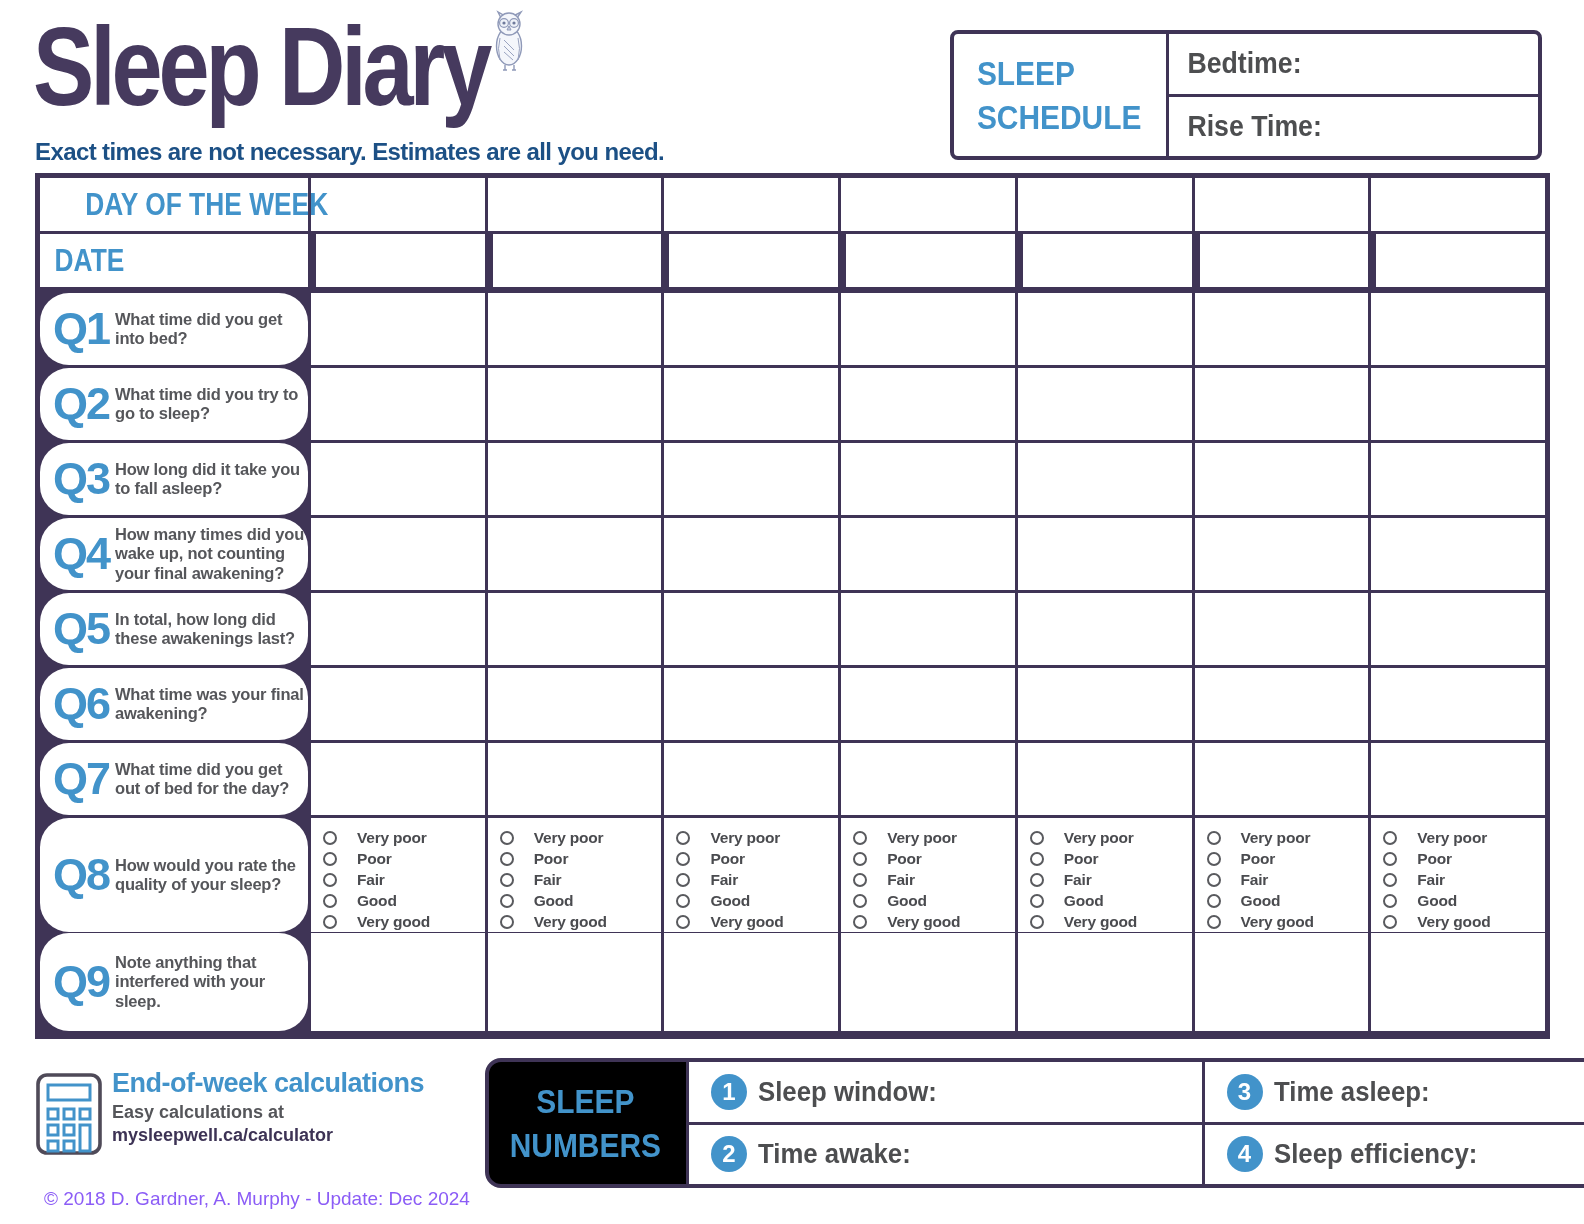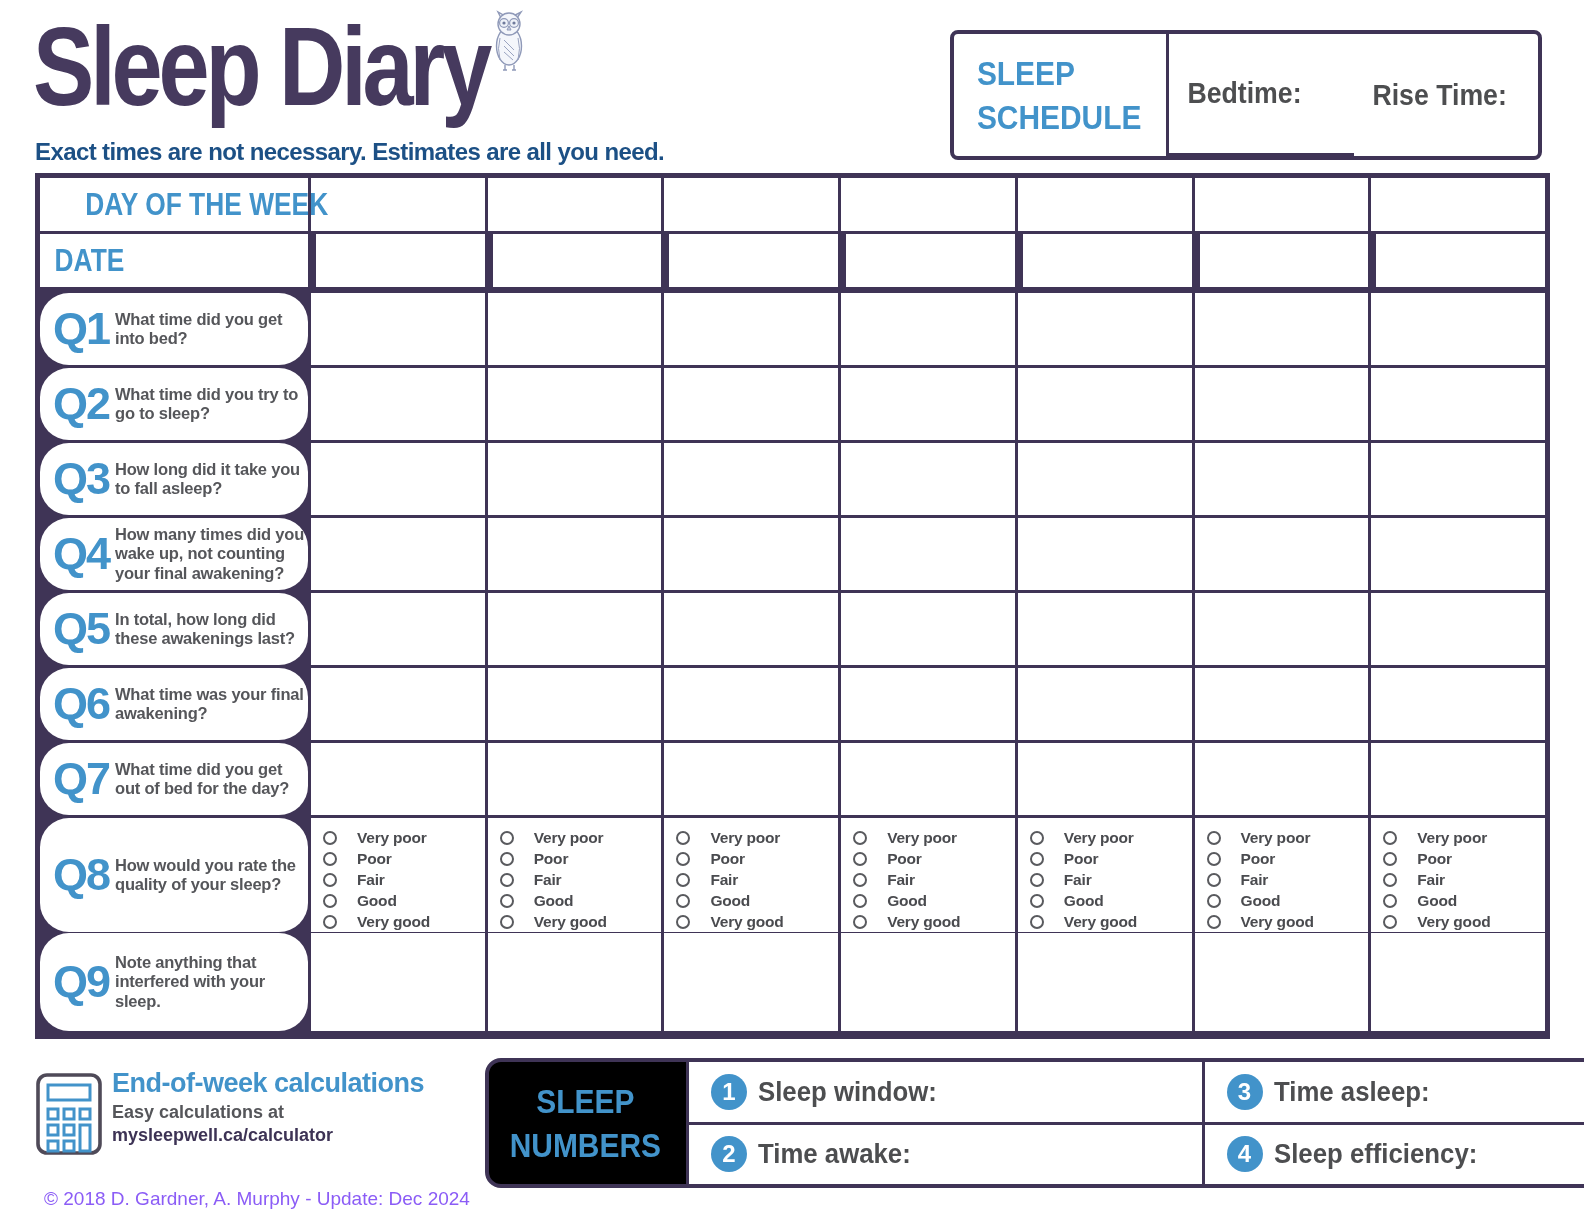--- a/index.html
+++ b/index.html
@@ -37,21 +37,21 @@
   }
   .schedule-left{
     width:215px;border-right:3px solid var(--purple-dark);
     display:flex;align-items:center;
   }
   .schedule-left span{
     display:inline-block;padding-left:26px;
     font-size:34px;font-weight:bold;color:var(--accent-blue);
     line-height:1.3;transform:scaleX(0.88);transform-origin:left center;
   }
-  .schedule-right{flex:1;display:flex;flex-direction:row;text-align:right;}
+  .schedule-right{flex:1;display:flex;flex-direction:column;text-align:right;}
   .schedule-field{flex:1;display:flex;align-items:center;}
   .schedule-field:first-child{border-bottom:3px solid var(--purple-dark);}
   .schedule-field span{
     display:inline-block;padding-left:20px;
     font-size:29px;font-weight:bold;color:var(--label-gray);
     transform:scaleX(0.92);transform-origin:left center;
   }
   
   .diary-table{
     position:absolute;left:35px;top:173px;width:1515px;height:866px;

